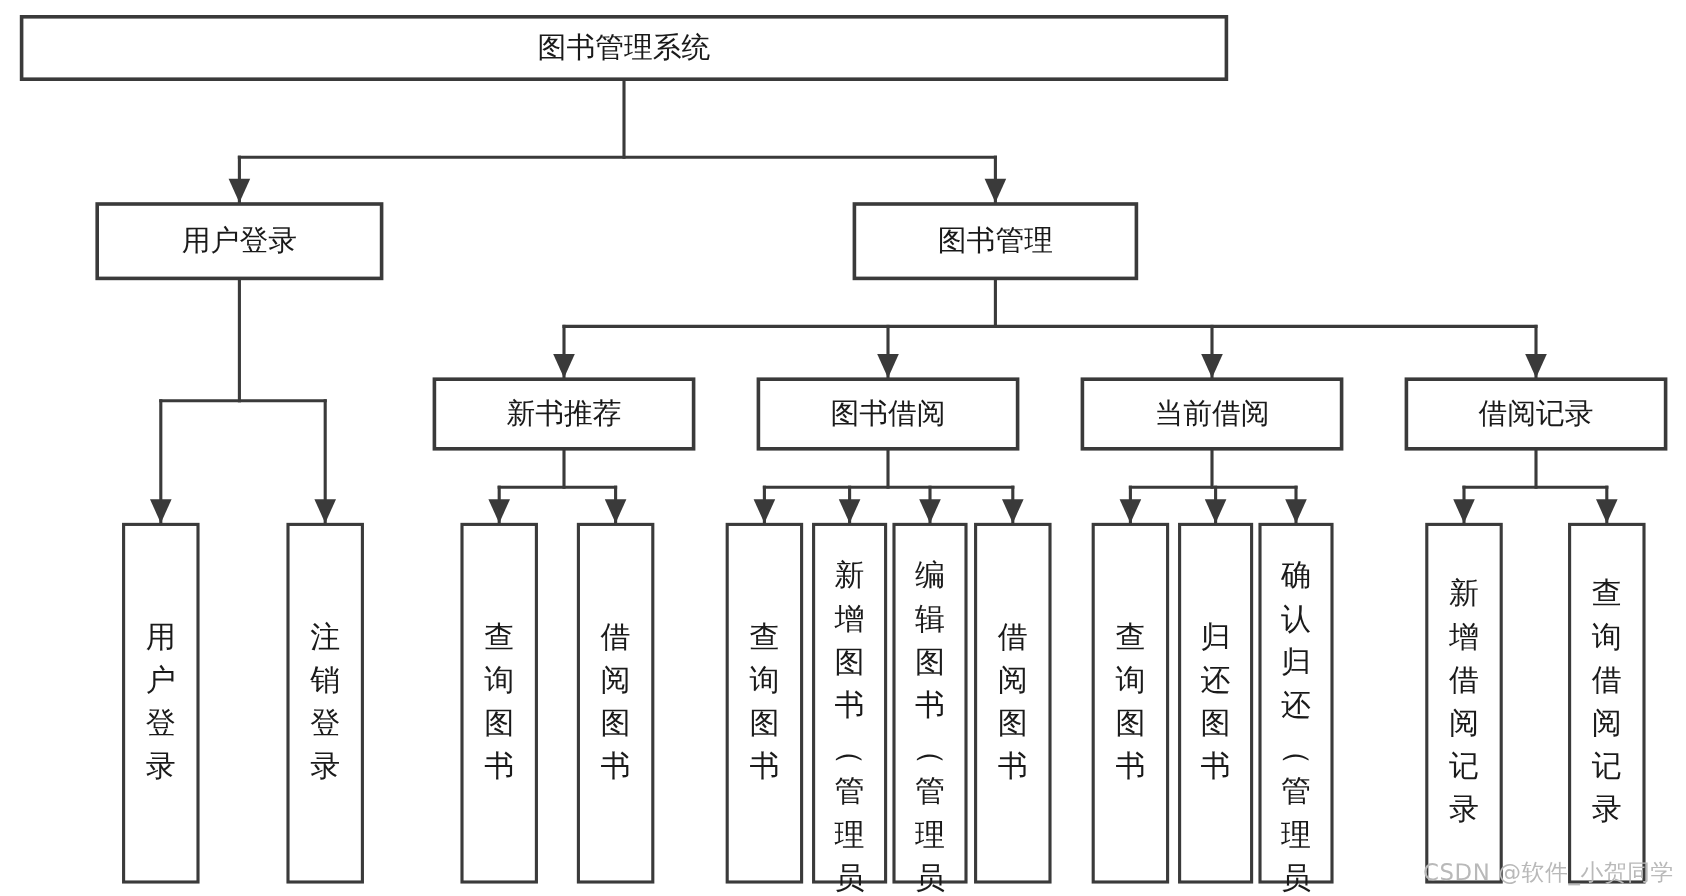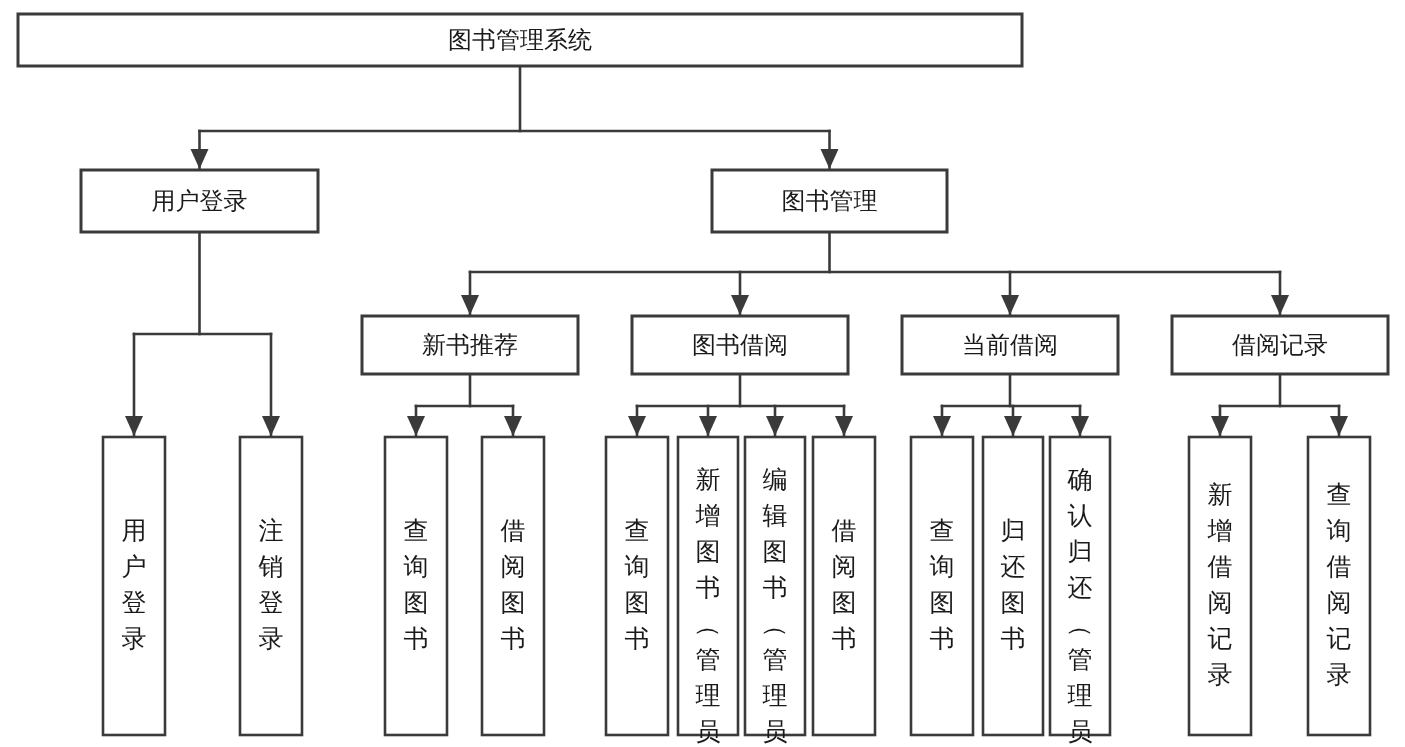--- a/index.html
+++ b/index.html
@@ -303,13 +303,14 @@
             <text class="vert-label-char" x="1339" y="496">查</text>
             <text class="vert-label-char" x="1339" y="532">询</text>
             <text class="vert-label-char" x="1339" y="568">借</text>
             <text class="vert-label-char" x="1339" y="604">阅</text>
             <text class="vert-label-char" x="1339" y="640">记</text>
             <text class="vert-label-char" x="1339" y="676">录</text>
           </g>
         </g>
       </g>
   </svg>
+  <div class="watermark">CSDN @软件_小贺同学</div>
 </div>
 
 </body></html>

